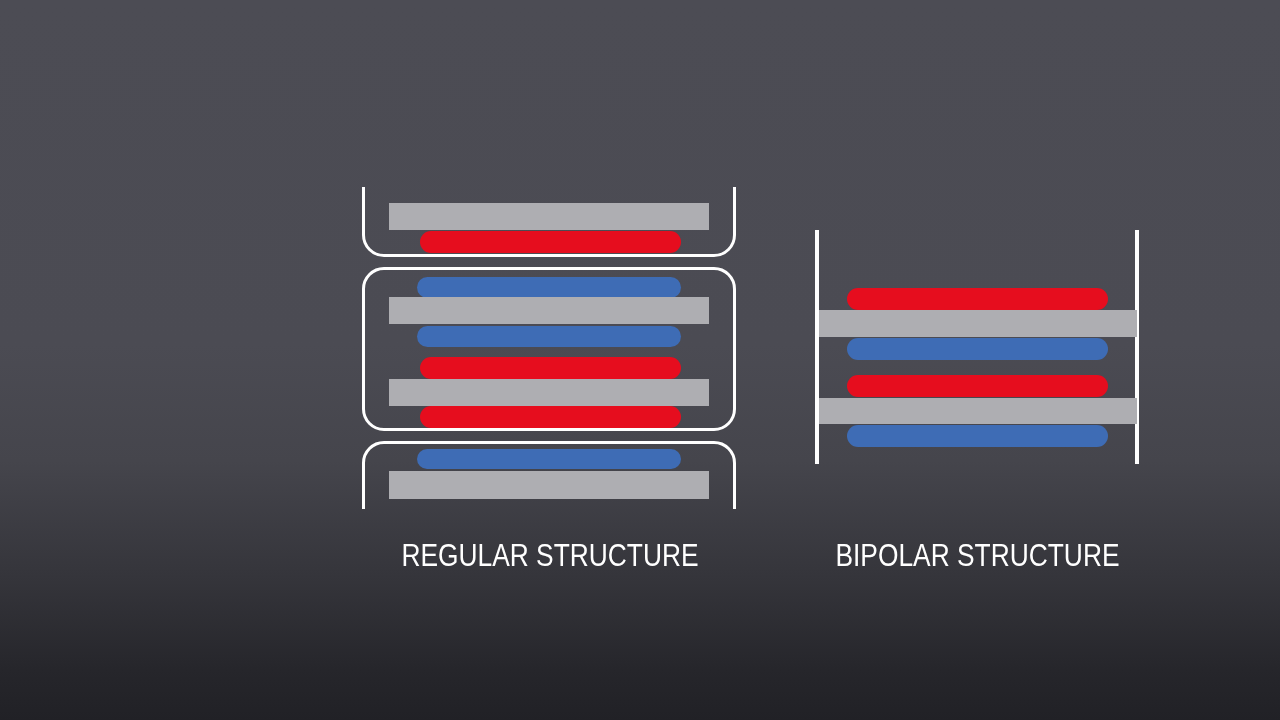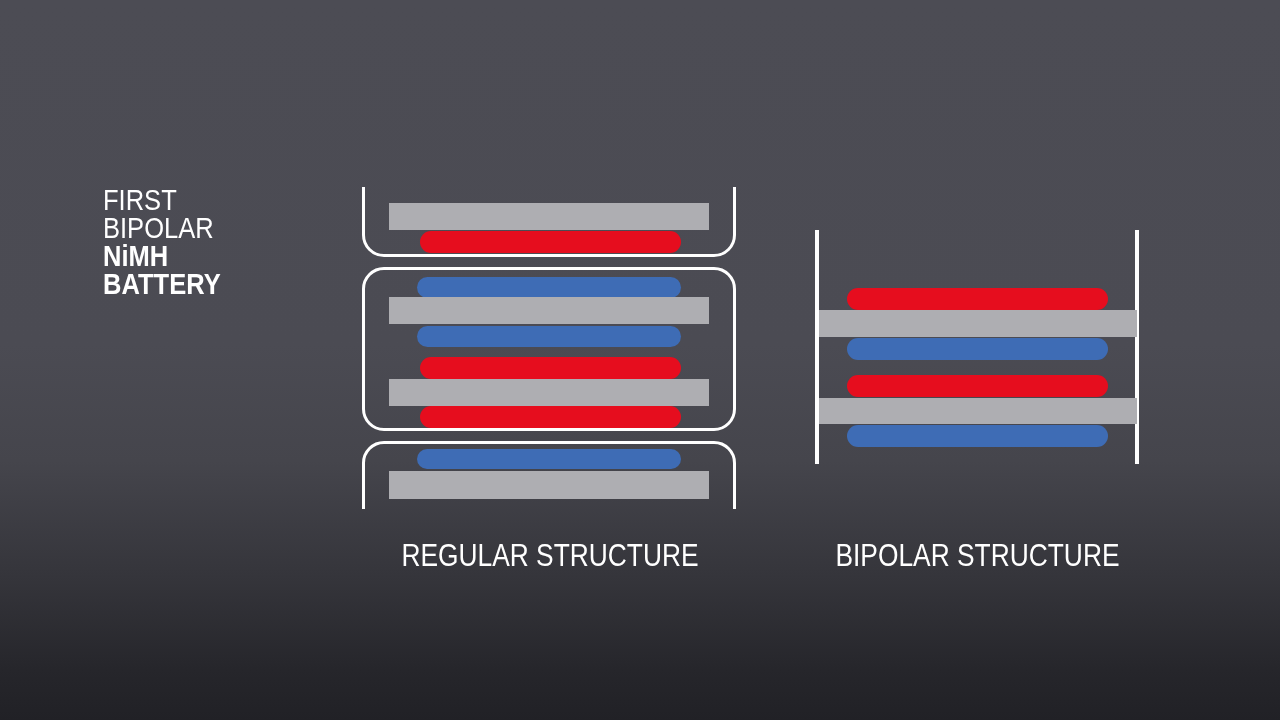--- a/index.html
+++ b/index.html
@@ -42,26 +42,20 @@
     transform:scaleX(0.85);transform-origin:center center;
   }
   .label-regular{left:350px;width:400px;}
   .label-bipolar{left:810px;width:335px;}
 </style>
 </head>
 <body>
 
 <div class="stage" style="--red: #e60d1e; --blue: #3e6cb5; --gray: #aeaeb2;">
 
-  <div class="title-block">
-    <div class="title-line">FIRST</div>
-    <div class="title-line">BIPOLAR</div>
-    <div class="title-line bold">NiMH</div>
-    <div class="title-line bold">BATTERY</div>
-  </div>
 
   <div class="diagram diagram-regular" id="regular-diagram">
       <div class="cell" style="left: 12px; top: -42px; width: 374px; height: 112px;"></div>
       <div class="cell" style="left: 12px; top: 80px; width: 374px; height: 164px;"></div>
       <div class="cell" style="left: 12px; top: 254px; width: 374px; height: 110px;"></div>
       <div class="bar gray" style="left: 39px; top: 16px; width: 320px; height: 27px;"></div>
       <div class="bar red" style="left: 70px; top: 44px; width: 261px; height: 22px;"></div>
       <div class="bar blue" style="left: 67px; top: 90px; width: 264px; height: 21px;"></div>
       <div class="bar gray" style="left: 39px; top: 110px; width: 320px; height: 27px;"></div>
       <div class="bar blue" style="left: 67px; top: 139px; width: 264px; height: 21px;"></div>

